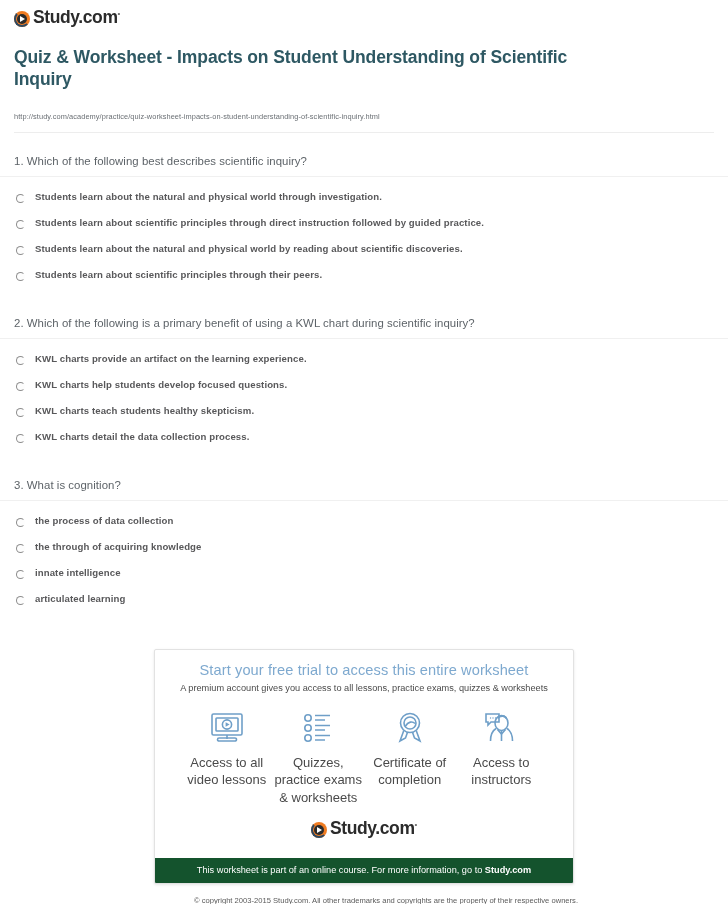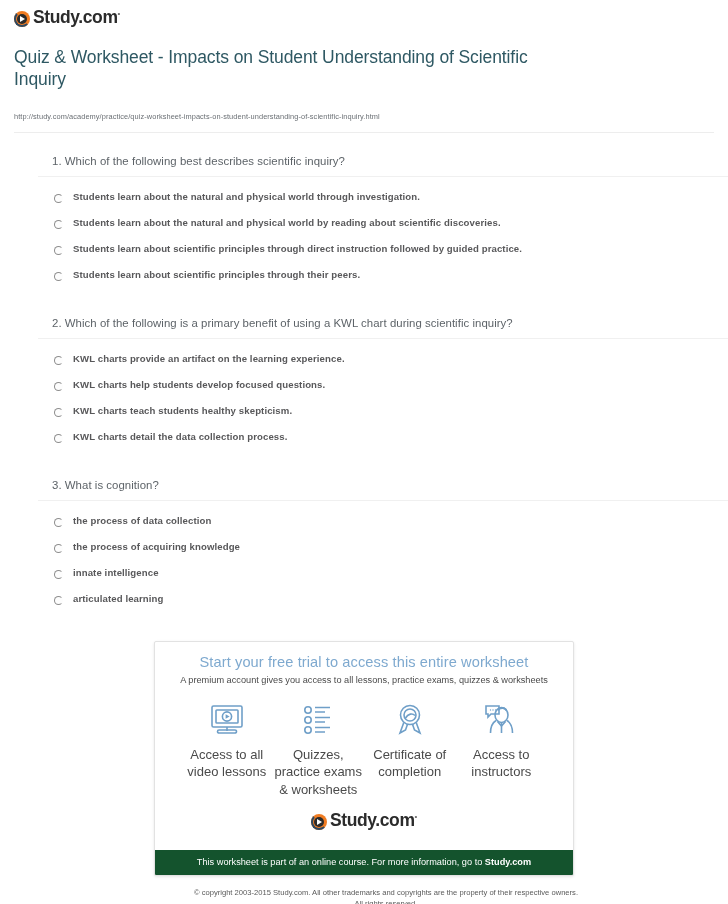--- a/index.html
+++ b/index.html
@@ -66,21 +66,21 @@
     font-size: 8px;
     vertical-align: super;
     font-weight: normal;
     color: #6b6b6b;
   }
 
   
   .title-block { padding: 12px 14px 0 14px; }
   .page-title {
     font-size: 17.5px;
-    font-weight: normal;
+    font-weight: bold;
     color: #2e5863;
     line-height: 1.28;
     margin: 0;
     max-width: 560px;
     letter-spacing: -0.1px;
   }
   .page-url {
     font-size: 7.4px;
     color: #6a6f74;
     margin-top: 21px;
@@ -88,21 +88,21 @@
     word-break: break-all;
   }
   .rule {
     height: 1px;
     background: #ededed;
     margin-top: 11px;
     width: 100%;
   }
 
   
-  .questions { padding: 0; margin-left: 38px; }
+  .questions { padding: 0; }
   .question-block { padding-top: 22px; }
   .q-text {
     font-size: 11.4px;
     color: #5d6368;
     padding: 0 14px 9px 14px;
     letter-spacing: 0.05px;
   }
   .q-rule {
     height: 1px;
     background: #f0f0f0;
@@ -129,21 +129,21 @@
     font-weight: bold;
     color: #58585a;
     letter-spacing: 0.1px;
     line-height: 1.15;
   }
 
   
   .promo-wrap {
     display: flex;
     justify-content: center;
-    margin-top: 22px;
+    margin-top: 30px;
   }
   .promo {
     width: 420px;
     background: #ffffff;
     border: 1px solid #e2e2e2;
     box-shadow: 0 1px 3px rgba(0,0,0,0.10);
     border-radius: 2px;
     overflow: hidden;
   }
   .promo-body { padding: 12px 10px 8px 10px; text-align: center; }
@@ -228,25 +228,25 @@
   <div class="question-block">
     <div class="q-text">1. Which of the following best describes scientific inquiry?</div>
     <div class="q-rule"></div>
     <div class="options">
       <div class="option">
         <span class="radio"></span>
         <span class="opt-text">Students learn about the natural and physical world through investigation.</span>
       </div>
       <div class="option">
         <span class="radio"></span>
+        <span class="opt-text">Students learn about scientific principles through direct instruction followed by guided practice.</span>
+      </div>
+      <div class="option">
+        <span class="radio"></span>
         <span class="opt-text">Students learn about the natural and physical world by reading about scientific discoveries.</span>
-      </div>
-      <div class="option">
-        <span class="radio"></span>
-        <span class="opt-text">Students learn about scientific principles through direct instruction followed by guided practice.</span>
       </div>
       <div class="option">
         <span class="radio"></span>
         <span class="opt-text">Students learn about scientific principles through their peers.</span>
       </div>
     </div>
   </div>
 
   <div class="question-block">
     <div class="q-text">2. Which of the following is a primary benefit of using a KWL chart during scientific inquiry?</div>
@@ -274,21 +274,21 @@
   <div class="question-block">
     <div class="q-text">3. What is cognition?</div>
     <div class="q-rule"></div>
     <div class="options">
       <div class="option">
         <span class="radio"></span>
         <span class="opt-text">the process of data collection</span>
       </div>
       <div class="option">
         <span class="radio"></span>
-        <span class="opt-text">the process of acquiring knowledge</span>
+        <span class="opt-text">the through of acquiring knowledge</span>
       </div>
       <div class="option">
         <span class="radio"></span>
         <span class="opt-text">innate intelligence</span>
       </div>
       <div class="option">
         <span class="radio"></span>
         <span class="opt-text">articulated learning</span>
       </div>
     </div>

